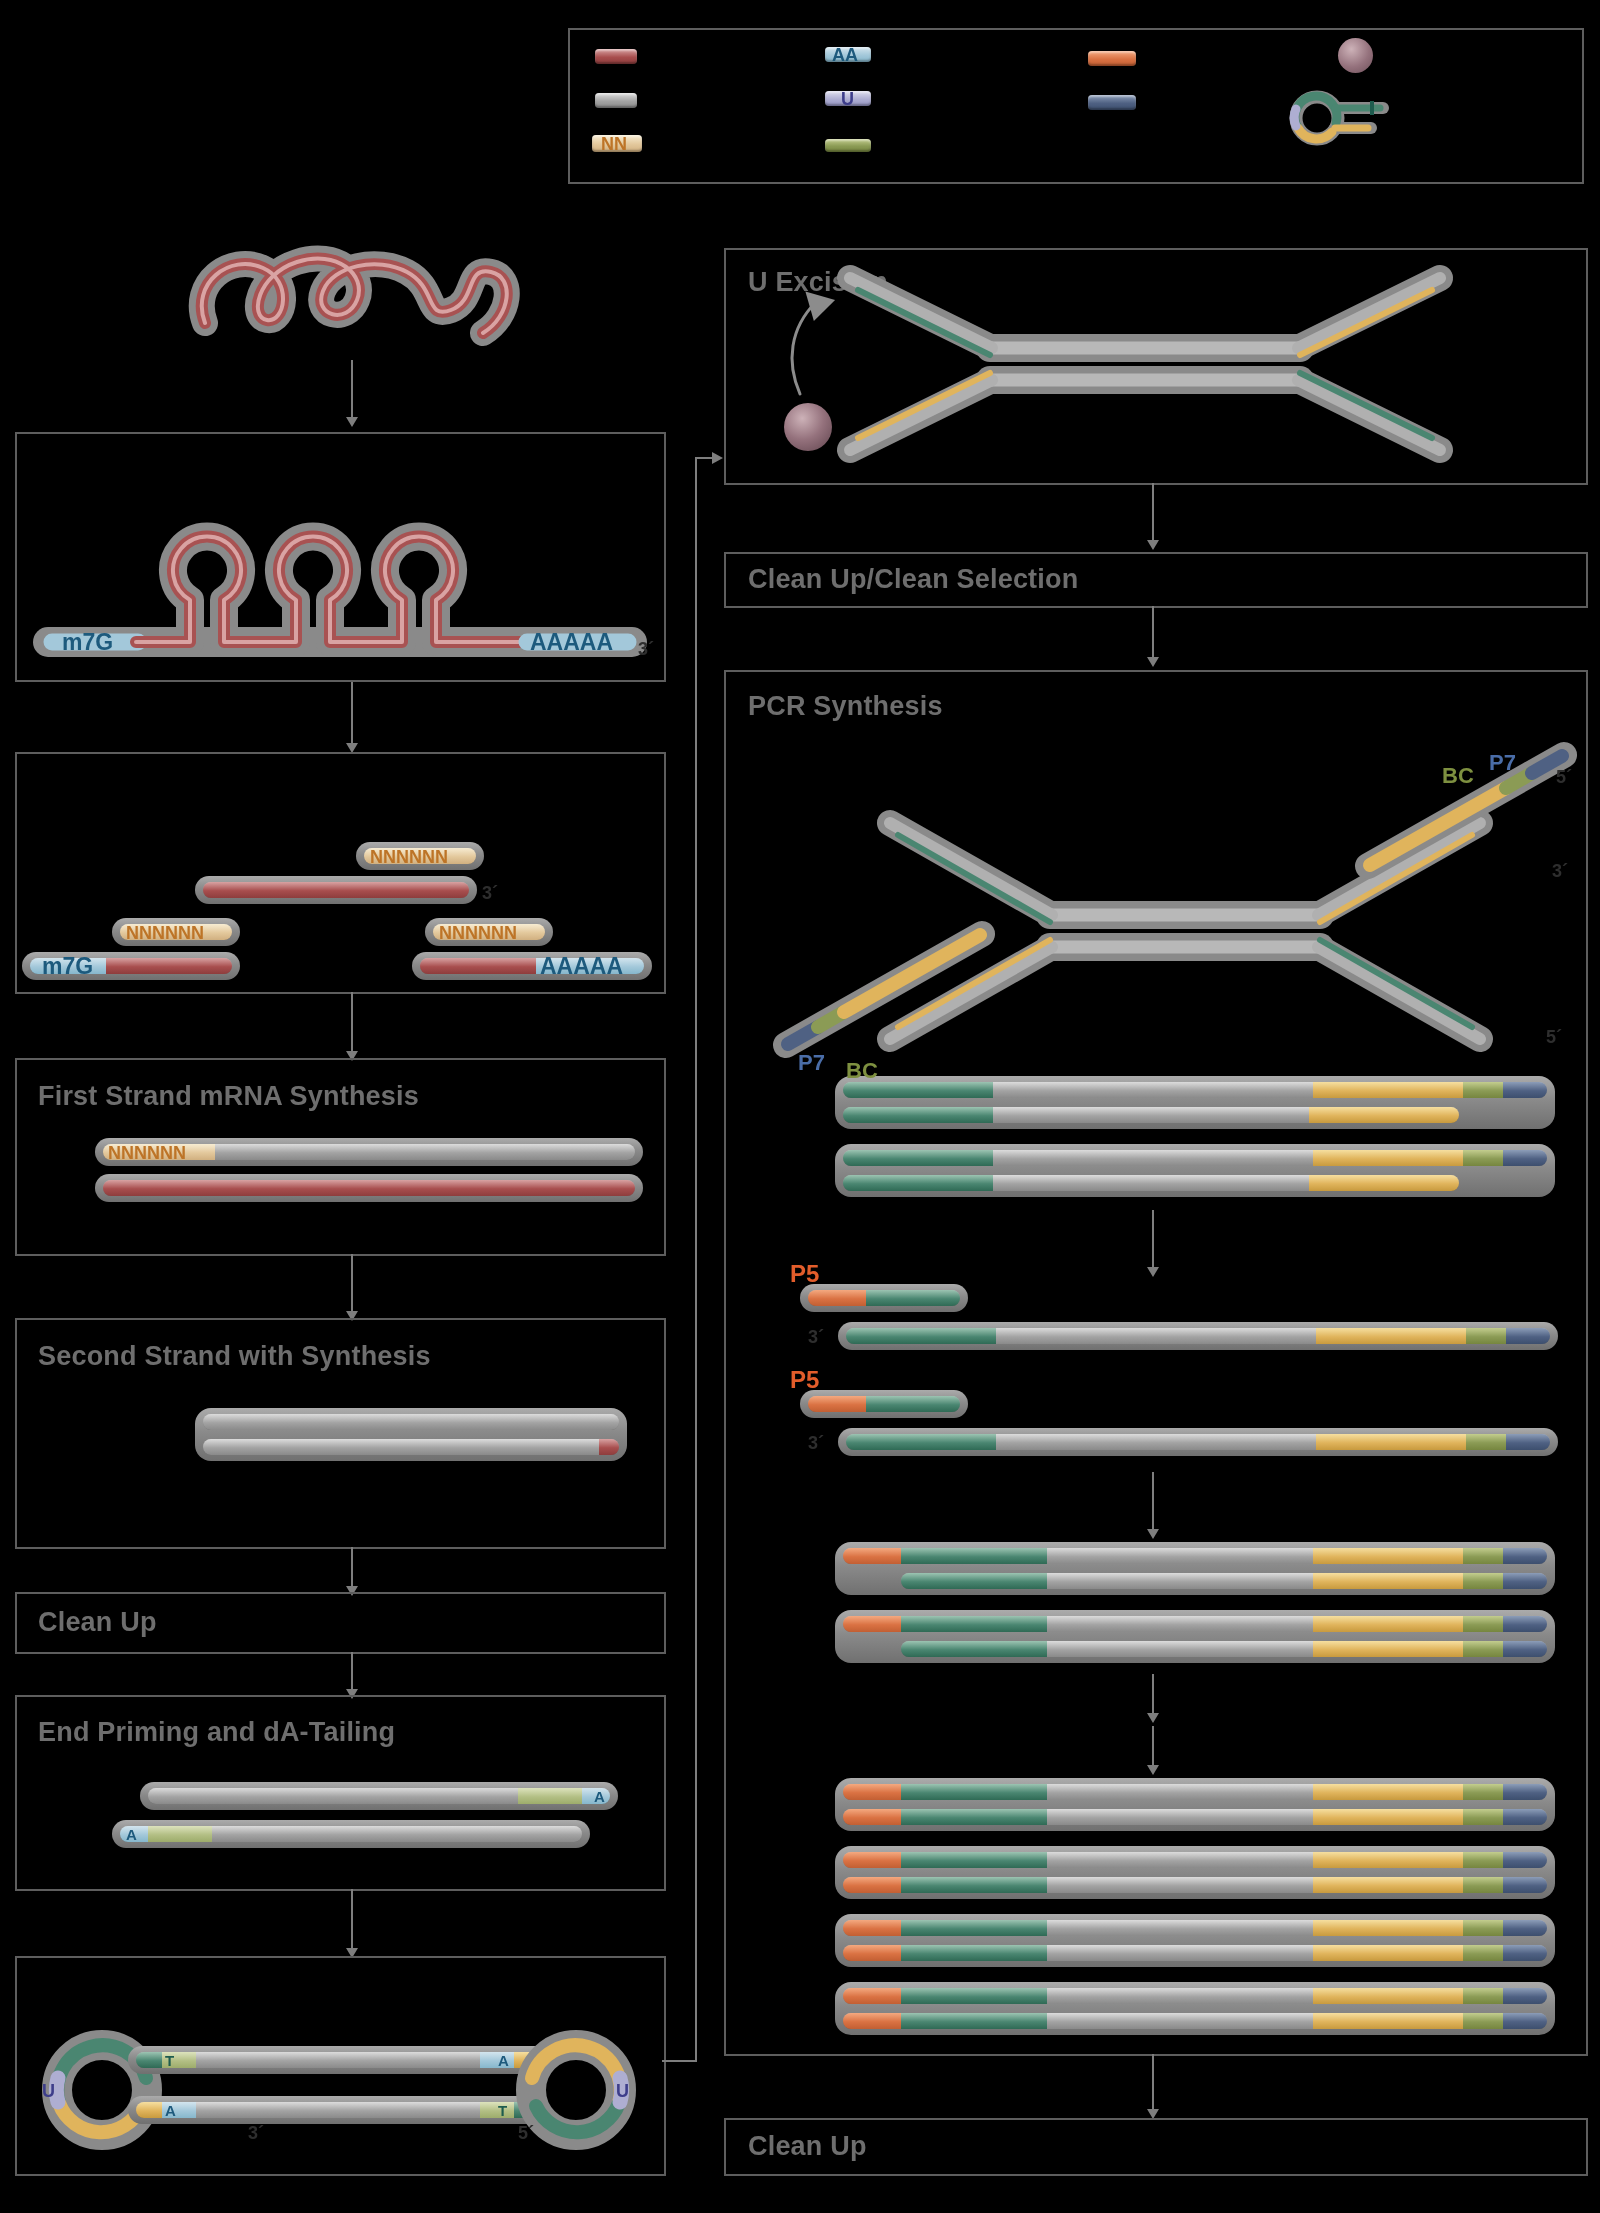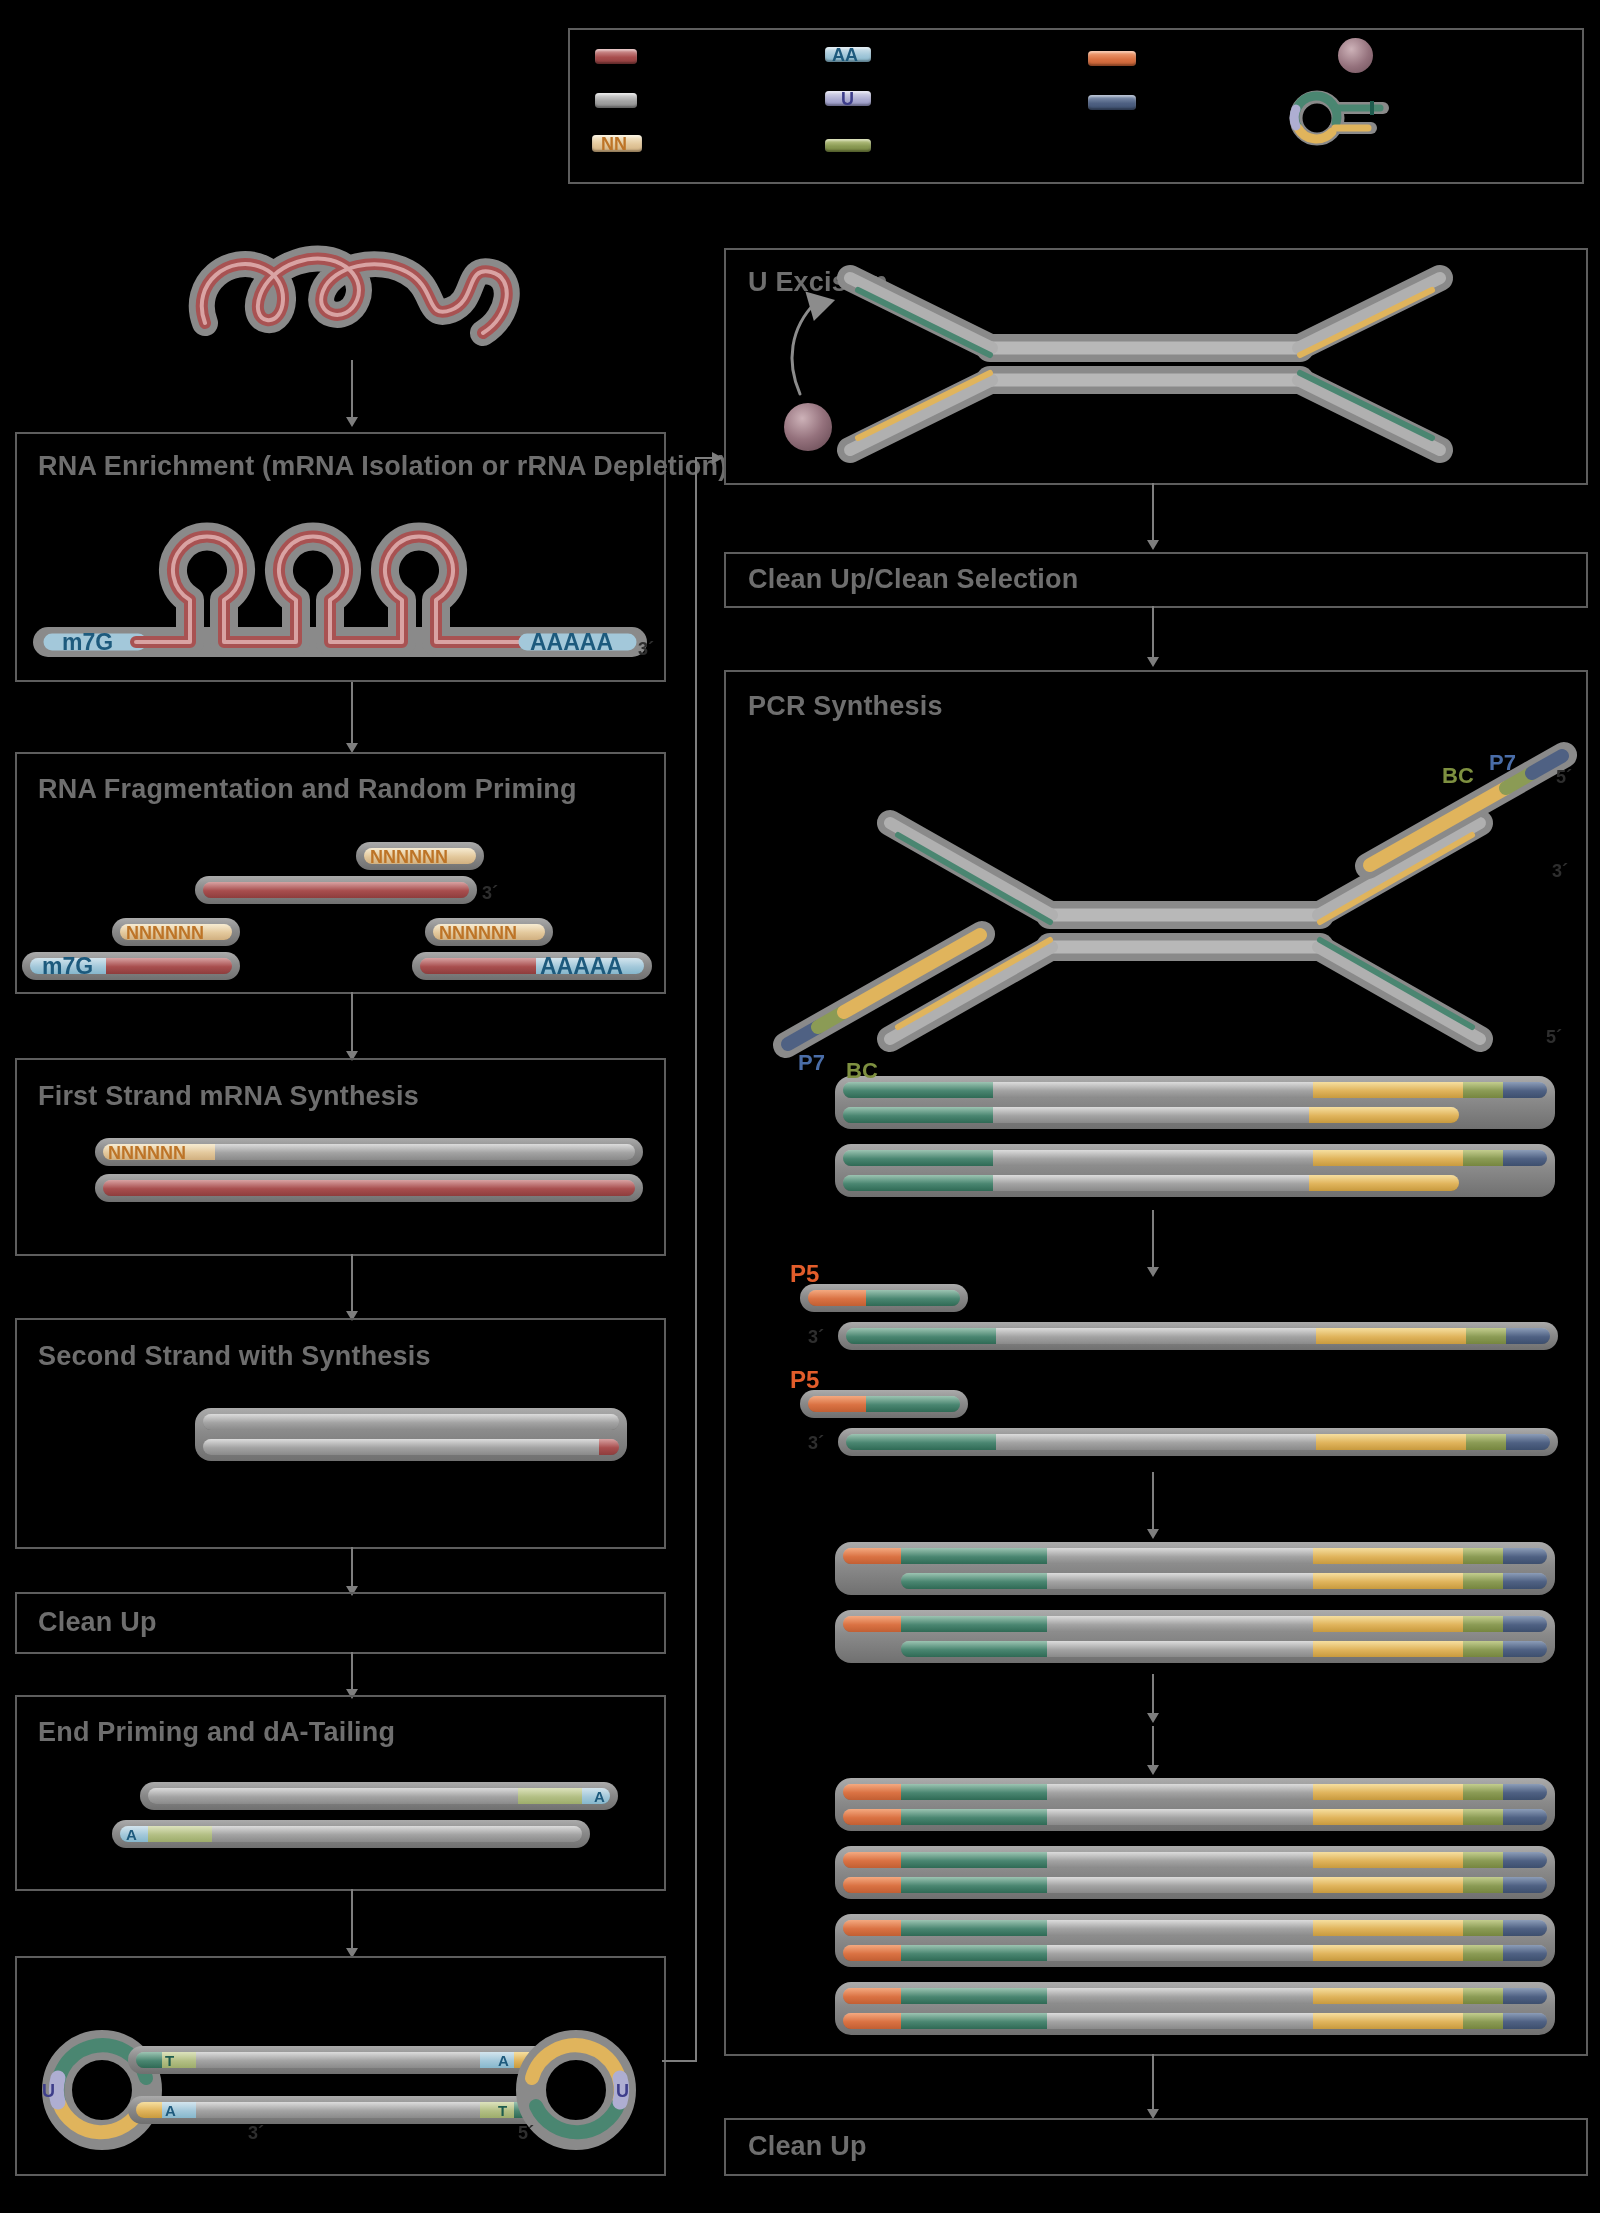--- a/index.html
+++ b/index.html
@@ -83,38 +83,36 @@
   <svg style="left:185px;top:228px;" width="340" height="130" viewBox="0 0 340 130">
     <g fill="none" stroke-linecap="round" stroke-linejoin="round">
       <path d="M20,95 C5,55 45,25 78,40 C108,53 100,95 82,92 C64,89 72,47 112,34 C152,21 182,47 172,72 C162,97 128,88 138,63 C148,38 192,28 222,44 C252,60 240,92 266,82 C292,72 280,38 306,44 C330,49 326,88 298,105" stroke="#8a8a8a" stroke-width="26"></path>
       <path d="M20,95 C5,55 45,25 78,40 C108,53 100,95 82,92 C64,89 72,47 112,34 C152,21 182,47 172,72 C162,97 128,88 138,63 C148,38 192,28 222,44 C252,60 240,92 266,82 C292,72 280,38 306,44 C330,49 326,88 298,105" stroke="#a85252" stroke-width="12"></path>
       <path d="M20,95 C5,55 45,25 78,40 C108,53 100,95 82,92 C64,89 72,47 112,34 C152,21 182,47 172,72 C162,97 128,88 138,63 C148,38 192,28 222,44 C252,60 240,92 266,82 C292,72 280,38 306,44 C330,49 326,88 298,105" stroke="#d9a3a3" stroke-width="4"></path>
     </g>
   </svg>
   <div class="arrow" style="left:351px;top:360px;height:58px;"></div>
 
   <div class="box" style="left:15px;top:432px;width:647px;height:246px;"></div>
-  <div class="title" style="left:38px;top:452px;">RNA Enrichment (mRNA Isolation or rRNA Depletion)</div>
   <svg style="left:30px;top:494px;" width="620" height="180" viewBox="0 0 620 180">
     <g fill="none" stroke-linecap="round" stroke-linejoin="round">
       <line x1="18" y1="148" x2="602" y2="148" stroke="#8a8a8a" stroke-width="30"></line>
       <path d="M106,148 H160 V106 A34,34 0 1 1 194,106 V148 H266 V106 A34,34 0 1 1 300,106 V148 H372 V106 A34,34 0 1 1 406,106 V148 H500" stroke="#8a8a8a" stroke-width="28"></path>
       <line x1="22" y1="148" x2="108" y2="148" stroke="#a3c8da" stroke-width="17"></line>
       <path d="M106,148 H160 V106 A34,34 0 1 1 194,106 V148 H266 V106 A34,34 0 1 1 300,106 V148 H372 V106 A34,34 0 1 1 406,106 V148 H500" stroke="#a85252" stroke-width="12"></path>
       <path d="M106,148 H160 V106 A34,34 0 1 1 194,106 V148 H266 V106 A34,34 0 1 1 300,106 V148 H372 V106 A34,34 0 1 1 406,106 V148 H500" stroke="#d9a3a3" stroke-width="4"></path>
       <line x1="497" y1="148" x2="598" y2="148" stroke="#a3c8da" stroke-width="17"></line>
     </g>
   </svg>
   <div class="tag t-big c-blue" style="left:62px;top:631px;">m7G</div>
   <div class="tag t-big c-blue" style="left:530px;top:631px;">AAAAA</div>
   <div class="tag c-faint" style="left:638px;top:640px;">3´</div>
   <div class="arrow" style="left:351px;top:682px;height:62px;"></div>
 
   <div class="box" style="left:15px;top:752px;width:647px;height:238px;"></div>
-  <div class="title" style="left:38px;top:775px;">RNA Fragmentation and Random Priming</div>
   <div class="case" style="left:356px;top:842px;width:128px;">
     <div class="strand">
         <span class="seg seg-flex sg-tan"></span>
       </div>
   </div>
   <div class="tag c-orange" style="left:370px;top:848px;">NNNNNN</div>
   <div class="case" style="left:195px;top:876px;width:282px;">
     <div class="strand">
         <span class="seg seg-flex sg-red"></span>
       </div>

